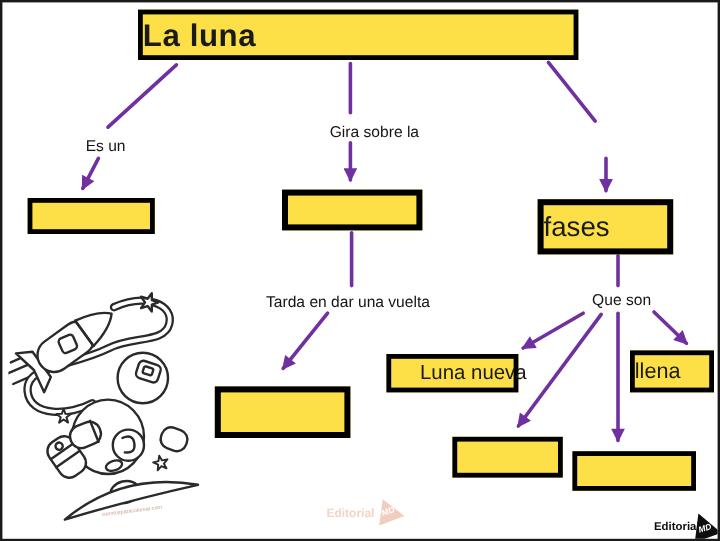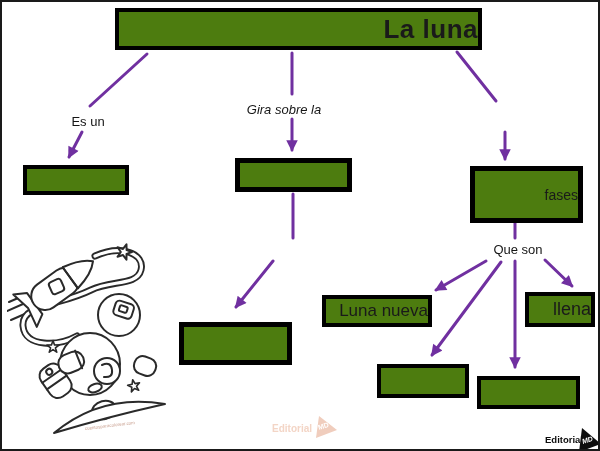--- a/index.html
+++ b/index.html
@@ -2,37 +2,37 @@
 <html><head>
 <meta charset="utf-8">
 <style>
   html,body{margin:0;padding:0;background:#fff;}
   .stage{
     position:relative;width:600px;height:451px;box-sizing:border-box;
     background:#ffffff;border:2px solid #1a1a1a;overflow:hidden;
     font-family:"Liberation Sans",sans-serif;color:#1a1a1a;
   }
   .box{
-    position:absolute;background:#4d7c0f;border-style:solid;border-color:#000;
-    box-sizing:border-box;display:flex;align-items:center;justify-content:flex-end;
+    position:absolute;background:#fde047;border-style:solid;border-color:#000;
+    box-sizing:border-box;display:flex;align-items:center;justify-content:flex-start;
     white-space:nowrap;
   }
   .title-box{left:113px;top:6px;width:367px;height:42px;border-width:4px;
     font-size:26px;font-weight:bold;letter-spacing:.5px;}
   .blank-left{left:21px;top:163px;width:106px;height:30px;border-width:4px;}
   .blank-mid{left:233px;top:156px;width:117px;height:34px;border-width:5px;}
-  .fases-box{left:468px;top:164px;width:113px;height:57px;border-width:5px;font-size:14px;}
+  .fases-box{left:446px;top:164px;width:113px;height:46px;border-width:5px;font-size:23px;}
   .blank-tarda{left:177px;top:320px;width:113px;height:43px;border-width:5px;}
-  .luna-nueva-box{left:320px;top:293px;width:110px;height:32px;border-width:4px;font-size:17px;}
+  .luna-nueva-box{left:320px;top:293px;width:110px;height:32px;border-width:4px;font-size:17px;padding-left:24px;}
   .llena-box{left:523px;top:290px;width:70px;height:35px;border-width:4px;font-size:18px;}
   .blank-p3{left:375px;top:362px;width:92px;height:34px;border-width:4px;}
   .blank-p4{left:475px;top:374px;width:103px;height:33px;border-width:4px;}
   .lbl{position:absolute;font-size:13px;text-align:center;color:#151515;}
   .lbl-es-un{left:56px;top:112px;width:60px;}
-  .lbl-gira{left:232px;top:100px;width:100px;font-style:italic;}
+  .lbl-gira{left:260px;top:100px;width:100px;}
   .lbl-tiene{left:457px;top:109px;width:100px;}
   .lbl-tarda{left:213px;top:242px;width:150px;}
   .lbl-queson{left:486px;top:240px;width:60px;text-align:center;}
   svg.layer{position:absolute;left:0;top:0;}
   .sketch{position:absolute;left:5px;top:238px;}
   .watermark{
     position:absolute;left:270px;top:413px;display:flex;align-items:center;gap:2px;
     color:#f3d5c6;font-weight:bold;font-size:10px;
   }
   .brand{
@@ -140,20 +140,21 @@
     <span>Luna nueva</span>
   </div>
   <div class="box llena-box">
     <span>llena</span>
   </div>
   <div class="box blank-p3"></div>
   <div class="box blank-p4"></div>
 
   <div class="lbl lbl-es-un">Es un</div>
   <div class="lbl lbl-gira">Gira sobre la</div>
+  <div class="lbl lbl-tarda">Tarda en dar una vuelta</div>
   <div class="lbl lbl-queson">Que son</div>
 
   <div class="watermark">
     <span>Editorial</span>
     <svg width="24" height="26" viewBox="0 0 24 26">
       <polygon points="2,23 5,1 23,15" fill="#f0cdbd"></polygon>
       <text x="5" y="15" font-size="7" font-weight="bold" fill="#ffffff" transform="rotate(-18 5 15)" font-family="Liberation Sans, sans-serif">MD</text>
     </svg>
   </div>
 

